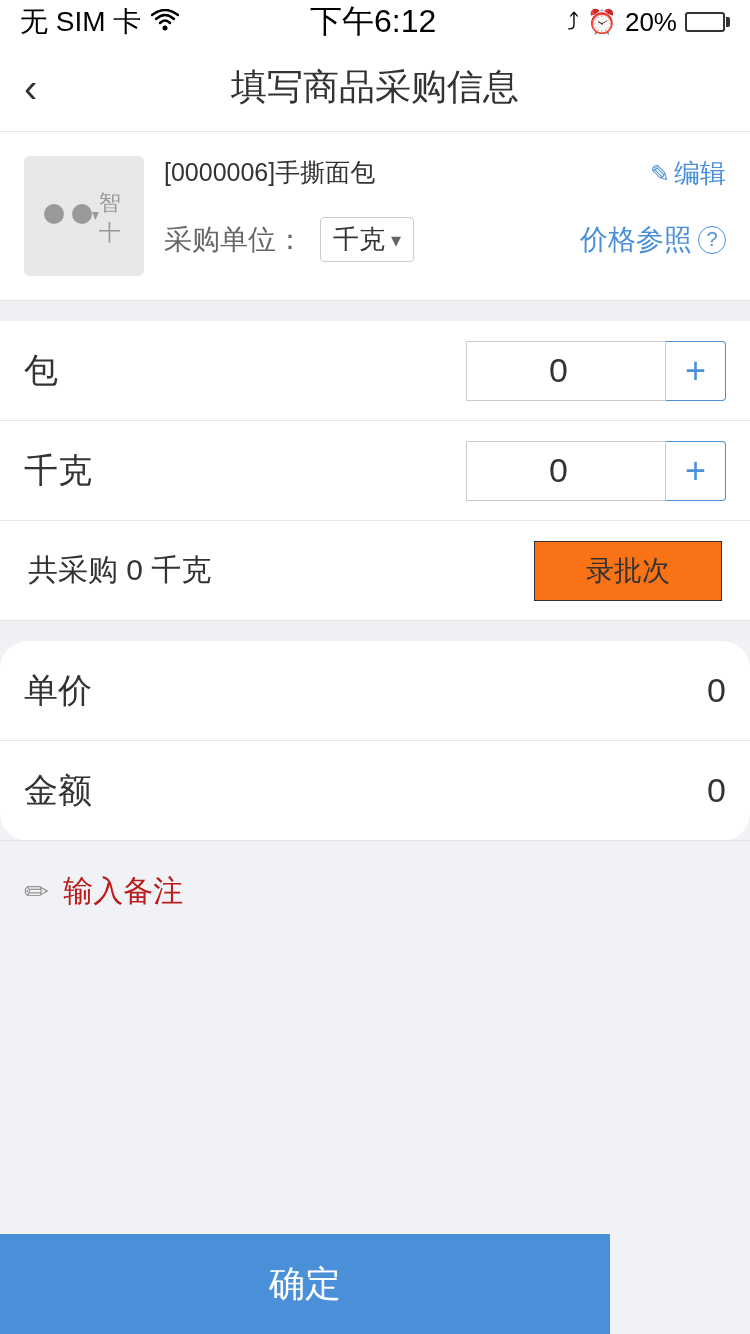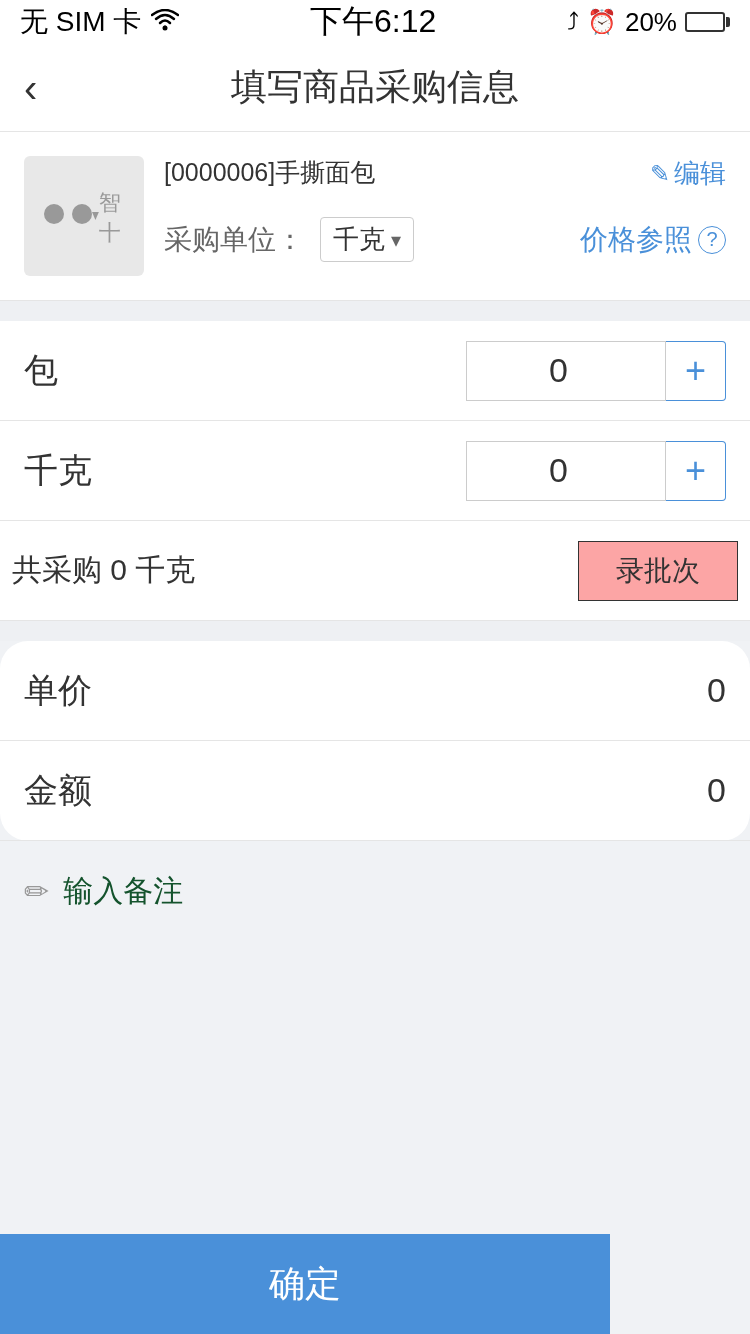--- a/index.html
+++ b/index.html
@@ -256,35 +256,35 @@
     }
     .qty-input-wrapper {
       display: flex;
       align-items: center;
     }
 
     
     .total-row {
       display: flex;
       align-items: center;
-      padding: 0 12px;
+      padding: 0 28px;
       height: 100px;
       background: #fff;
       border-bottom: 1px solid #e5e5e5;
     }
     .total-label {
       font-size: 30px;
       color: #333;
     }
     .batch-btn {
       margin-left: auto;
-      width: 160px;
+      width: 188px;
       height: 60px;
       border: 1px solid #333;
-      background: #fca5a5;
+      background: #f97316;
       font-size: 28px;
       color: #333;
       display: flex;
       align-items: center;
       justify-content: center;
       cursor: pointer;
     }
 
     
     .price-section {
@@ -318,21 +318,21 @@
       align-items: center;
       gap: 14px;
       min-height: 100px;
     }
     .notes-icon {
       font-size: 30px;
       color: #999;
     }
     .notes-placeholder {
       font-size: 30px;
-      color: #14532d;
+      color: #b91c1c;
     }
 
     
     .bottom-spacer {
       flex: 1;
       background: #f0f2f5;
       min-height: 200px;
     }
 
     

